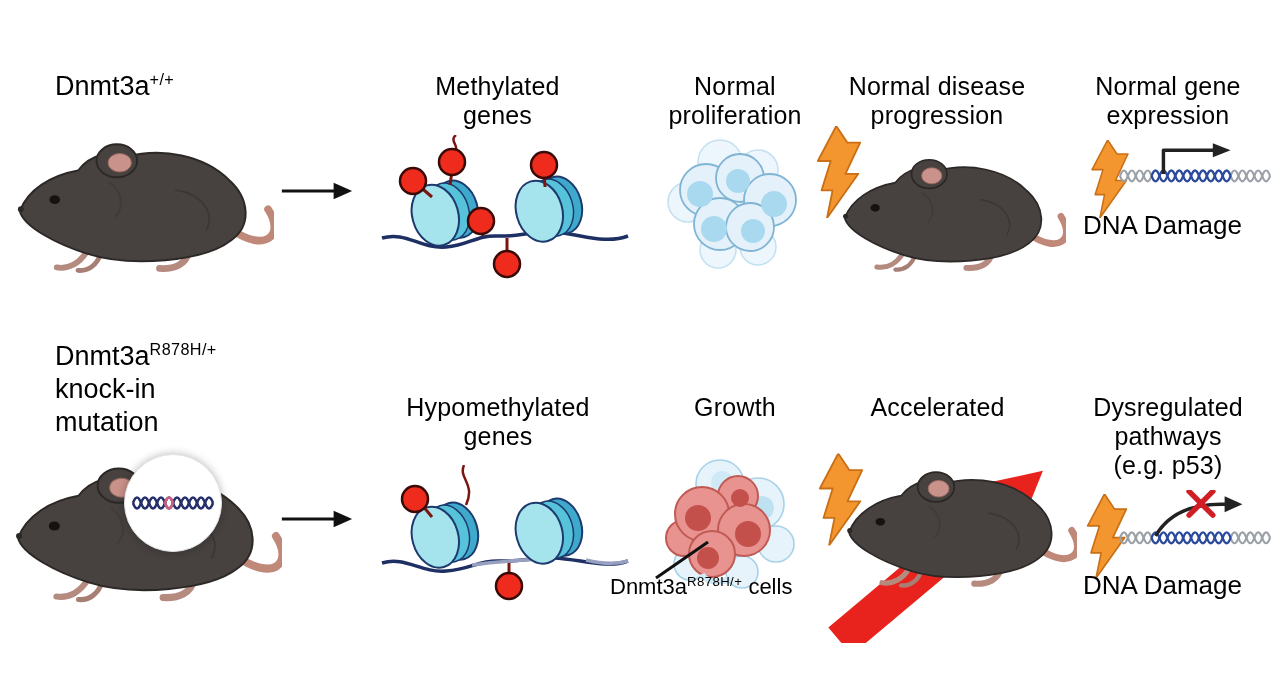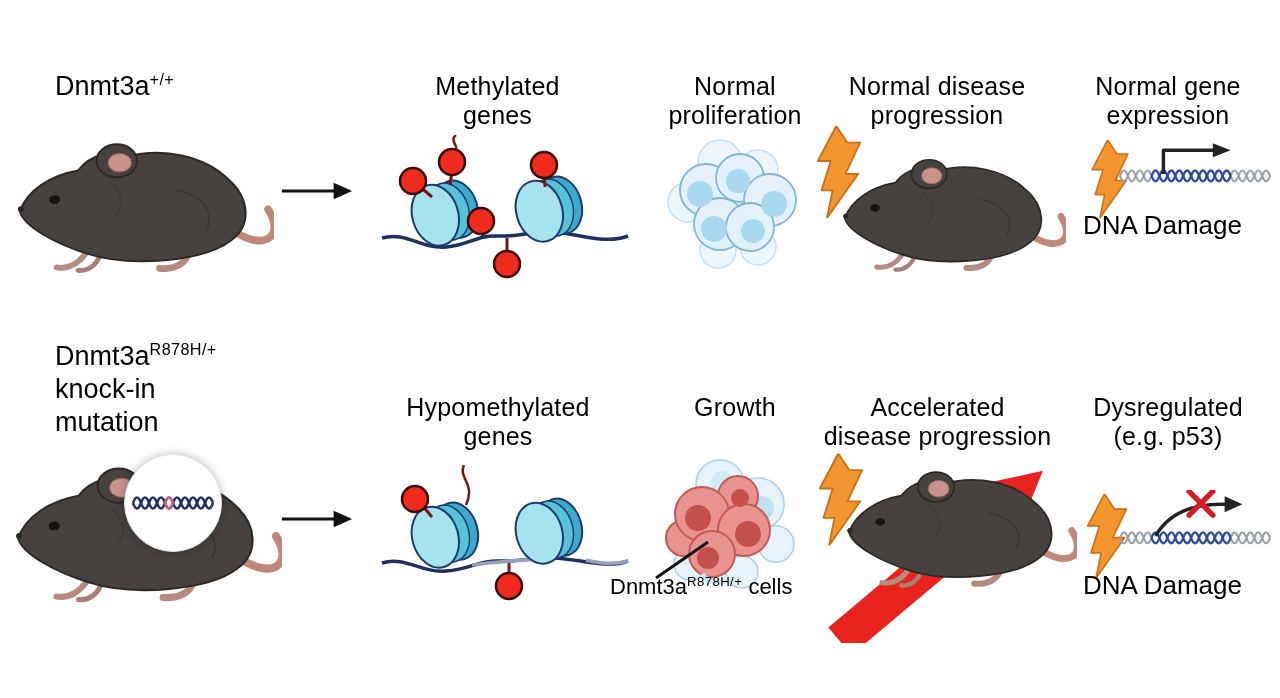--- a/index.html
+++ b/index.html
@@ -240,38 +240,38 @@
   <svg class="abs" style="left:652px;top:538px;" width="60" height="42" viewBox="0 0 60 42">
     <line x1="4" y1="40" x2="56" y2="4" stroke="#111" stroke-width="3"></line>
   </svg>
 
   <div class="cellslabel" style="left:610px;top:574px;">
     <span>Dnmt3a</span><sup>R878H/+</sup><span> cells</span>
   </div>
 
   <div class="title" style="left:815px;top:393px;width:245px;">
     <span>Accelerated</span>
-    <span>disease progression</span>
   </div>
 
   <svg class="abs" style="left:826px;top:448px;z-index:1;" width="250" height="195" viewBox="0 0 250 195">
     <g transform="rotate(-40 125 100)" fill="#e8231d">
       <rect x="-20" y="82" width="185" height="36"></rect>
       <polygon points="160,55 160,145 245,100"></polygon>
     </g>
   </svg>
   <svg class="abs" style="left:842px;top:452px;z-index:2;" width="235" height="144" viewBox="0 0 270 165">
       <use href="#sym-mouse"></use>
     </svg>
   <svg class="abs" style="left:818px;top:452px;z-index:3;" width="46" height="95" viewBox="0 0 50 100">
       <use href="#sym-bolt"></use>
     </svg>
 
   <div class="title" style="left:1072px;top:393px;width:192px;">
     <span>Dysregulated</span>
+    <span>pathways</span>
     <span>(e.g. p53)</span>
   </div>
 
   <svg class="abs" style="left:1086px;top:492px;" width="42" height="88" viewBox="0 0 50 100">
       <use href="#sym-bolt"></use>
     </svg>
 
   <svg class="abs" style="left:1118px;top:490px;" width="158" height="70" viewBox="0 0 160 70">
     <g fill="none" stroke="#9aa0a6" stroke-width="2.2">
       <path d="M2,48 q4,-11 8,0 q4,11 8,0 q4,-11 8,0 q4,11 8,0"></path>

